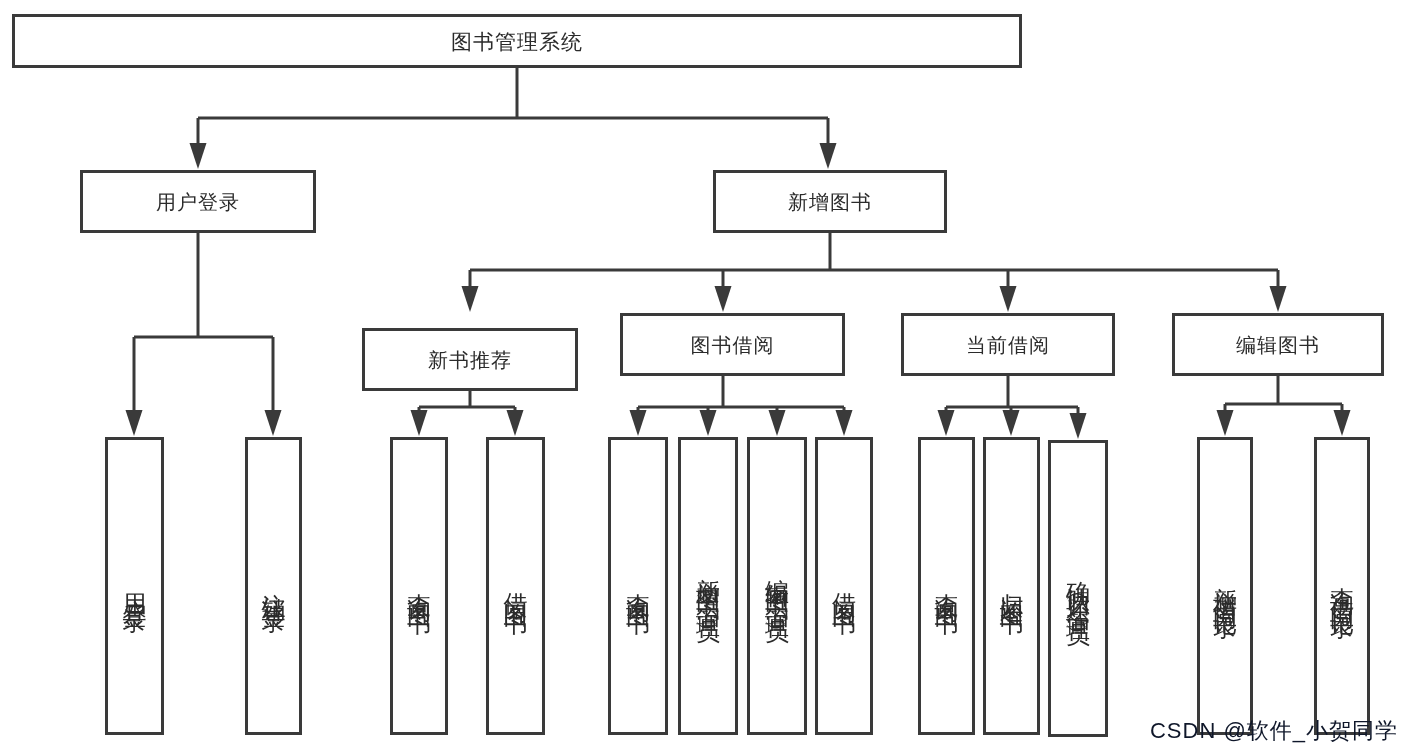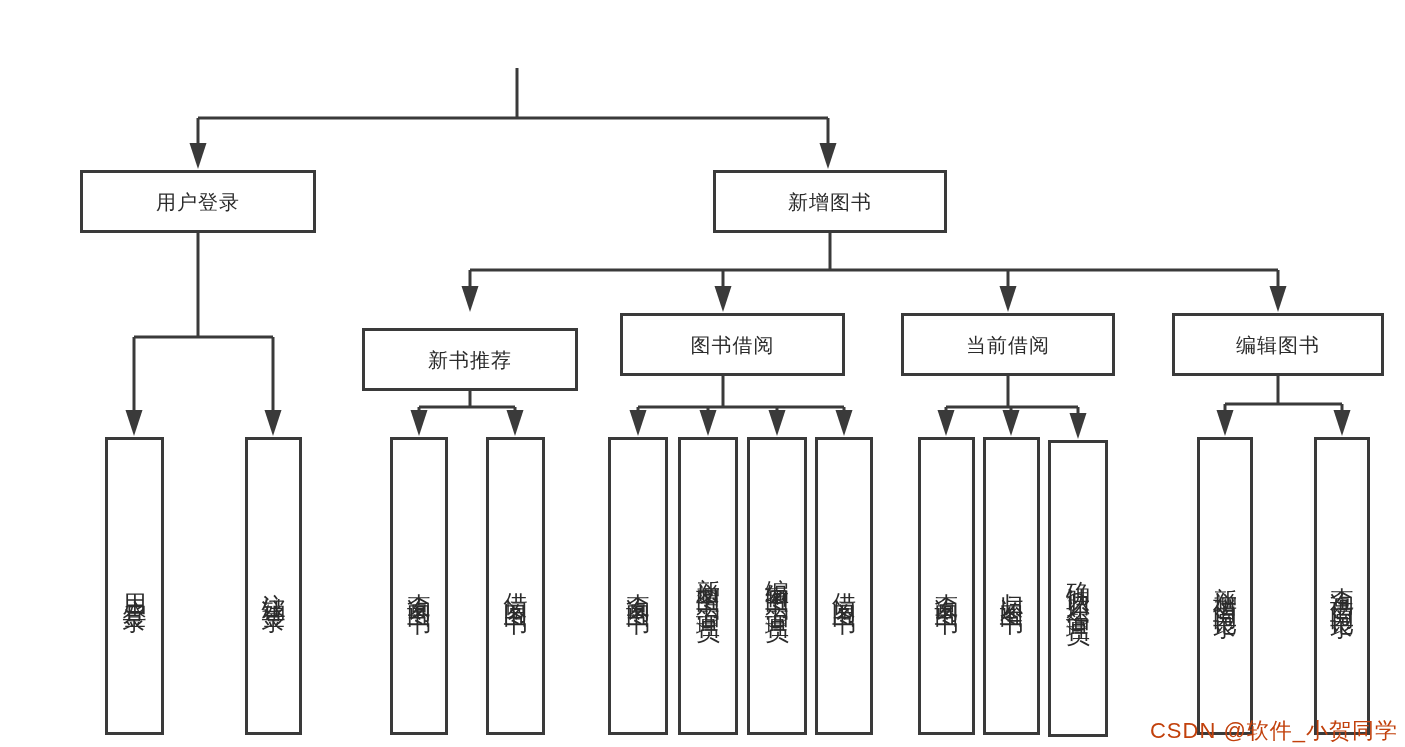--- a/index.html
+++ b/index.html
@@ -40,21 +40,21 @@
     text-orientation: mixed;
     font-size: 24px;
     letter-spacing: 6px;
     line-height: 1;
   }
   .watermark {
     position: absolute;
     right: 7px;
     bottom: 1px;
     font-size: 22px;
-    color: #c2410c;
+    color: #0f172a;
     z-index: 5;
     letter-spacing: 1px;
     white-space: nowrap;
   }
 </style>
 </head>
 <body>
 
 <div id="canvas">
 
@@ -106,20 +106,23 @@
       <line x1="1011" y1="407" x2="1011" y2="419" stroke="#3a3a3a" stroke-width="3"></line>
       <polygon points="1002.5,410 1019.5,410 1011,436" fill="#3a3a3a"></polygon>
       <line x1="1078" y1="407" x2="1078" y2="422" stroke="#3a3a3a" stroke-width="3"></line>
       <polygon points="1069.5,413 1086.5,413 1078,439" fill="#3a3a3a"></polygon>
       <line x1="1225" y1="404" x2="1225" y2="419" stroke="#3a3a3a" stroke-width="3"></line>
       <polygon points="1216.5,410 1233.5,410 1225,436" fill="#3a3a3a"></polygon>
       <line x1="1342" y1="404" x2="1342" y2="419" stroke="#3a3a3a" stroke-width="3"></line>
       <polygon points="1333.5,410 1350.5,410 1342,436" fill="#3a3a3a"></polygon>
     </svg>
 
+  <div class="node root" style="left:12px; top:14px; width:1010px; height:54px;">
+    <span class="hlabel">图书管理系统</span>
+  </div>
 
   <div class="node" style="left:80px; top:170px; width:236px; height:63px;">
     <span class="hlabel">用户登录</span>
   </div>
   <div class="node" style="left:713px; top:170px; width:234px; height:63px;">
     <span class="hlabel">新增图书</span>
   </div>
 
   <div class="node" style="left:362px; top:328px; width:216px; height:63px;">
     <span class="hlabel">新书推荐</span>

